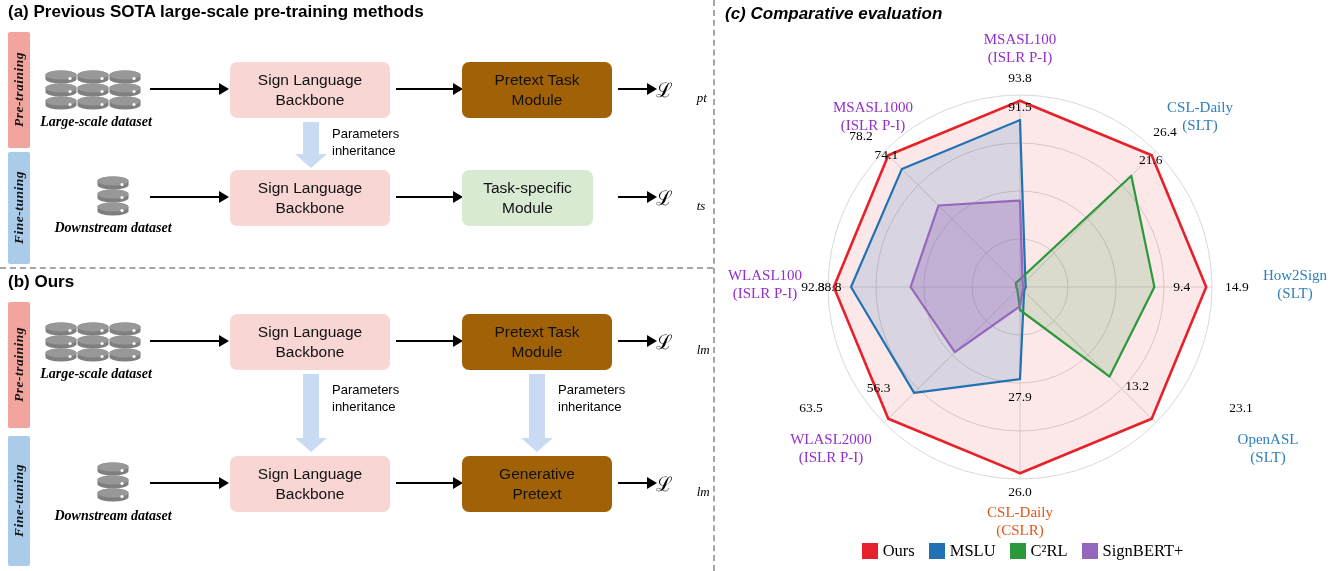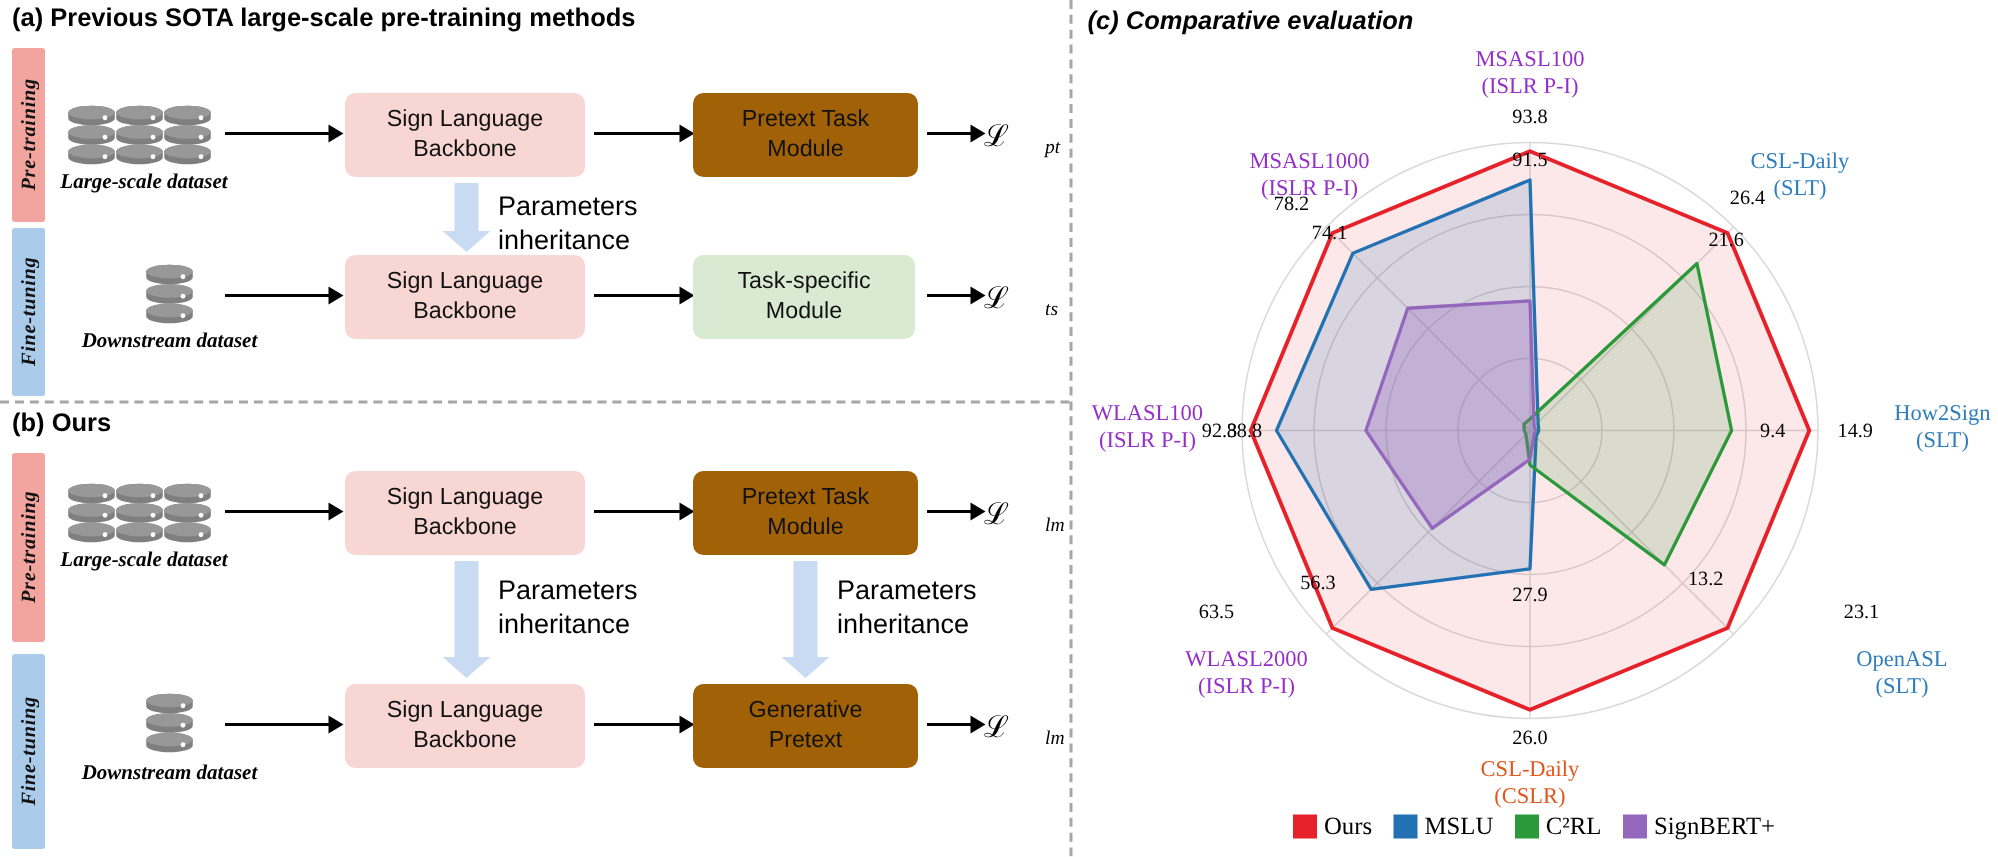--- a/index.html
+++ b/index.html
@@ -25,21 +25,21 @@
   .harrow::after { content:""; position:absolute; right:-9px; top:-5px; width:0; height:0;
                    border-left:10px solid #000; border-top:6px solid transparent; border-bottom:6px solid transparent; }
 
   .block-arrow { position:absolute; width:16px; background:#c9dbf2; }
   .block-arrow::after { content:""; position:absolute; left:-8px; bottom:-14px; width:0; height:0;
                         border-top:14px solid #c9dbf2; border-left:16px solid transparent; border-right:16px solid transparent; }
 
   .caption { position:absolute; text-align:center; font-family:"Liberation Serif", serif;
              font-style:italic; font-weight:bold; font-size:14px; color:#000; }
 
-  .param-label { position:absolute; width:86px; font-size:18px; line-height:1.3; color:#000; }
+  .param-label { position:absolute; width:86px; font-size:13px; line-height:1.3; color:#000; }
 
   .loss { position:absolute; font-family:"DejaVu Serif", serif; font-size:20px; color:#000; }
   .loss sub { font-style:italic; font-size:13px; font-family:"Liberation Serif", serif;margin-left:24px; }
 
   .vdiv { position:absolute; left:713px; top:0; height:571px; border-left:2px dashed #a6a6a6; }
   .hdiv { position:absolute; left:0; top:267px; width:713px; border-top:2px dashed #a6a6a6; }
 
   .db { position:absolute; width:34px; height:42px; }
 
   #radar-svg { position:absolute; left:713px; top:0; }
@@ -112,21 +112,21 @@
   <div class="param-label" style="left:332px; top:126px;">Parameters inheritance</div>
 
   <svg class="db" style="left:96px; top:176px;">
       <use href="#db-symbol"></use>
     </svg>
   <div class="caption" style="left:43px; top:220px; width:140px;">Downstream dataset</div>
 
   <div class="harrow" style="left:150px; top:196px; width:70px;"></div>
   <div class="node pink" style="left:230px; top:170px; width:160px; height:56px;">Sign Language Backbone</div>
   <div class="harrow" style="left:396px; top:196px; width:58px;"></div>
-  <div class="node green" style="left:462px; top:170px; width:148px; height:56px;">Task-specific Module</div>
+  <div class="node green" style="left:462px; top:170px; width:131px; height:56px;">Task-specific Module</div>
   <div class="harrow" style="left:618px; top:196px; width:30px;"></div>
   <div class="loss" style="left:656px; top:184px;"><span>ℒ</span><sub>ts</sub></div>
 
   <div class="panel-title" style="left:8px; top:272px;">(b) Ours</div>
 
   <div class="sidebar pink" style="left:8px; top:302px; height:126px;">
     <span class="sidebar-text">Pre-training</span>
   </div>
   <div class="sidebar blue" style="left:8px; top:436px; height:130px;">
     <span class="sidebar-text">Fine-tuning</span>

